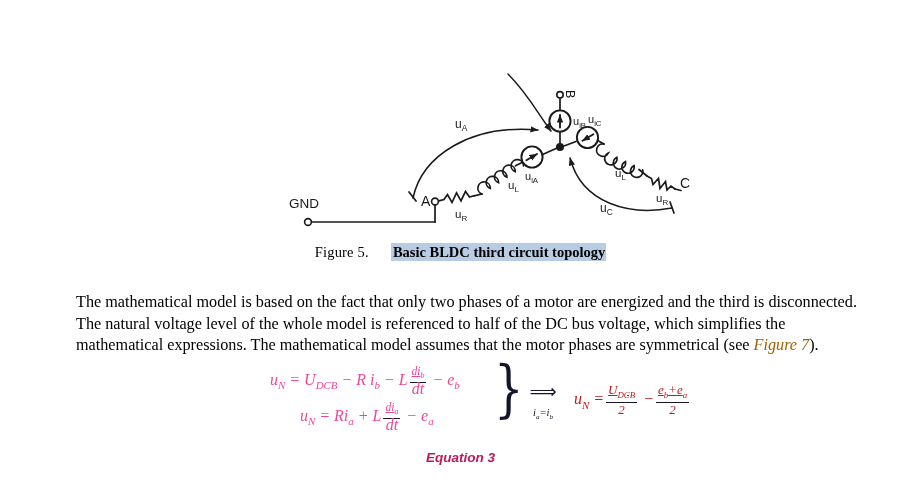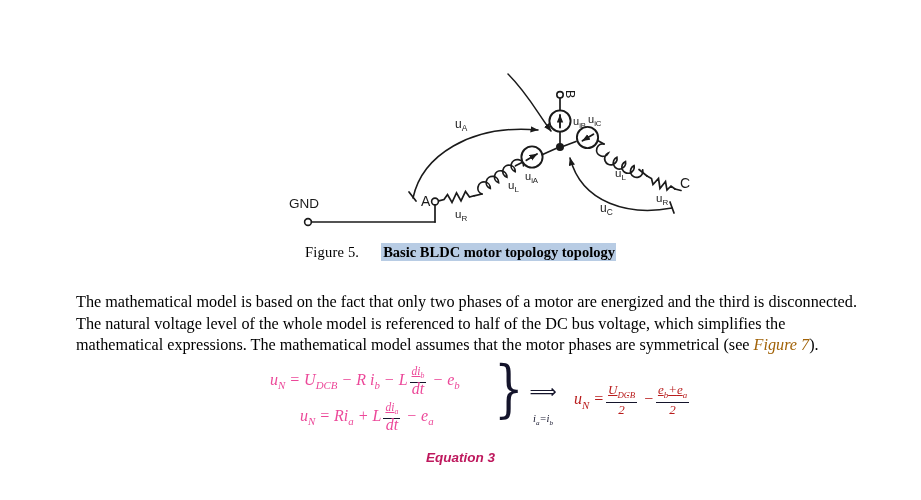--- a/index.html
+++ b/index.html
@@ -163,21 +163,21 @@
     line-height: 14px;
     color: #14142b;
     font-family: "DejaVu Sans", sans-serif;
   }
   #eq-implies .cond {
     display: block;
     font-size: 10.5px;
     line-height: 12px;
     font-style: italic;
     color: #14142b;
-    margin-top: 15px;
+    margin-top: 9px;
   }
 
   #eq-right {
     position: absolute;
     left: 316px;
     top: 22px;
     font-family: "Liberation Serif", "DejaVu Serif", serif;
     font-style: italic;
     font-size: 16px;
     white-space: nowrap;
@@ -312,21 +312,21 @@
       <text x="345" y="107" font-size="11.5"><tspan>u</tspan><tspan dy="3.2" font-size="8">L</tspan></text>
       <text x="386" y="132" font-size="11.5"><tspan>u</tspan><tspan dy="3.2" font-size="8">R</tspan></text>
 
       <text x="185" y="58" font-size="12"><tspan>u</tspan><tspan dy="3.4" font-size="8.4">A</tspan></text>
       <text x="330" y="142" font-size="12"><tspan>u</tspan><tspan dy="3.4" font-size="8.4">C</tspan></text>
     </g>
   </svg>
 </div>
 
 <div id="figure-caption">
-  <span class="cap-num">Figure 5.</span><span class="cap-gap"></span><span class="cap-title">Basic BLDC motor topology topology</span>
+  <span class="cap-num">Figure 5.</span><span class="cap-gap"></span><span class="cap-title">Basic BLDC third circuit topology</span>
 </div>
 
 <p id="body-paragraph"><span>The mathematical model is based on the fact that only two phases of a motor are energized and the third is disconnected. The natural voltage level of the whole model is referenced to half of the DC bus voltage, which simplifies the mathematical expressions. The mathematical model assumes that the motor phases are symmetrical (see </span><span class="xref">Figure 7</span><span>).</span></p>
 
 <div id="equation-block">
   <div id="equation-inner">
 
     <div class="eqline" id="eq-line1">
       <span>u</span><sub class="s">N</sub>
       <span>=</span>

